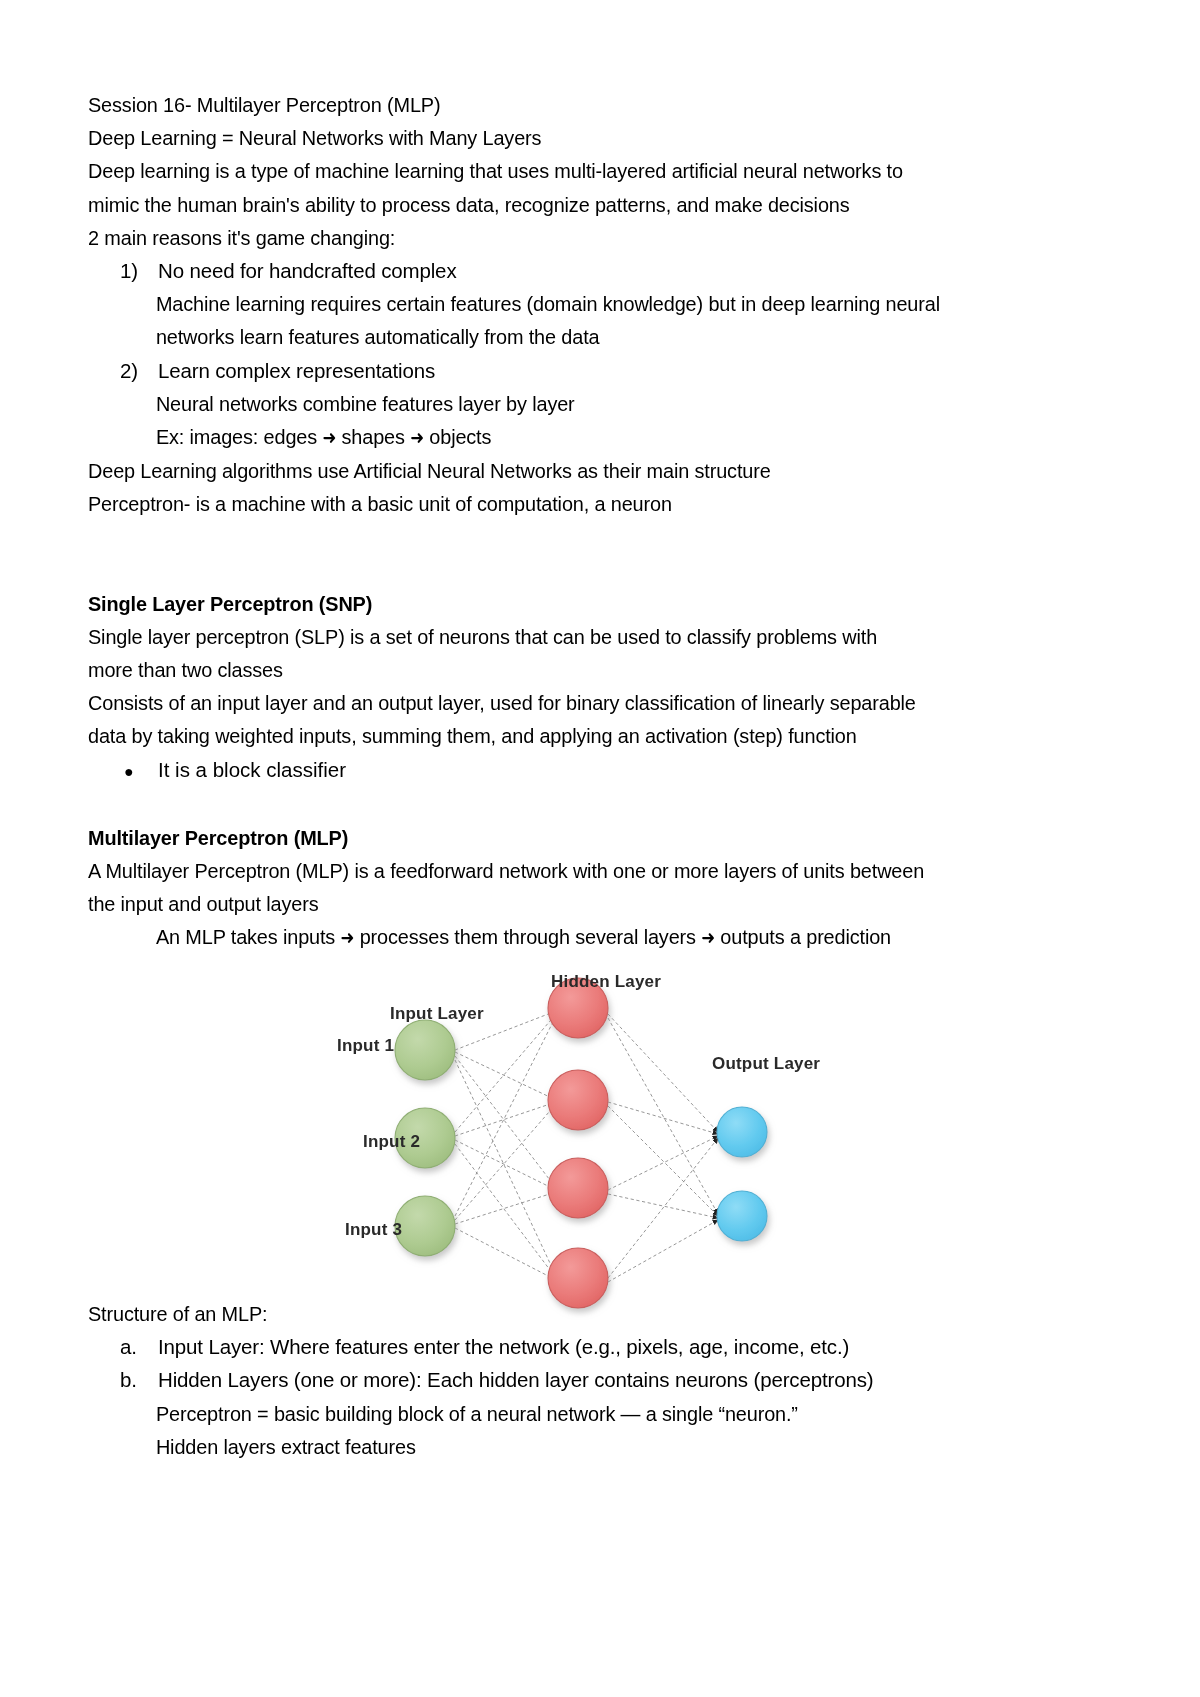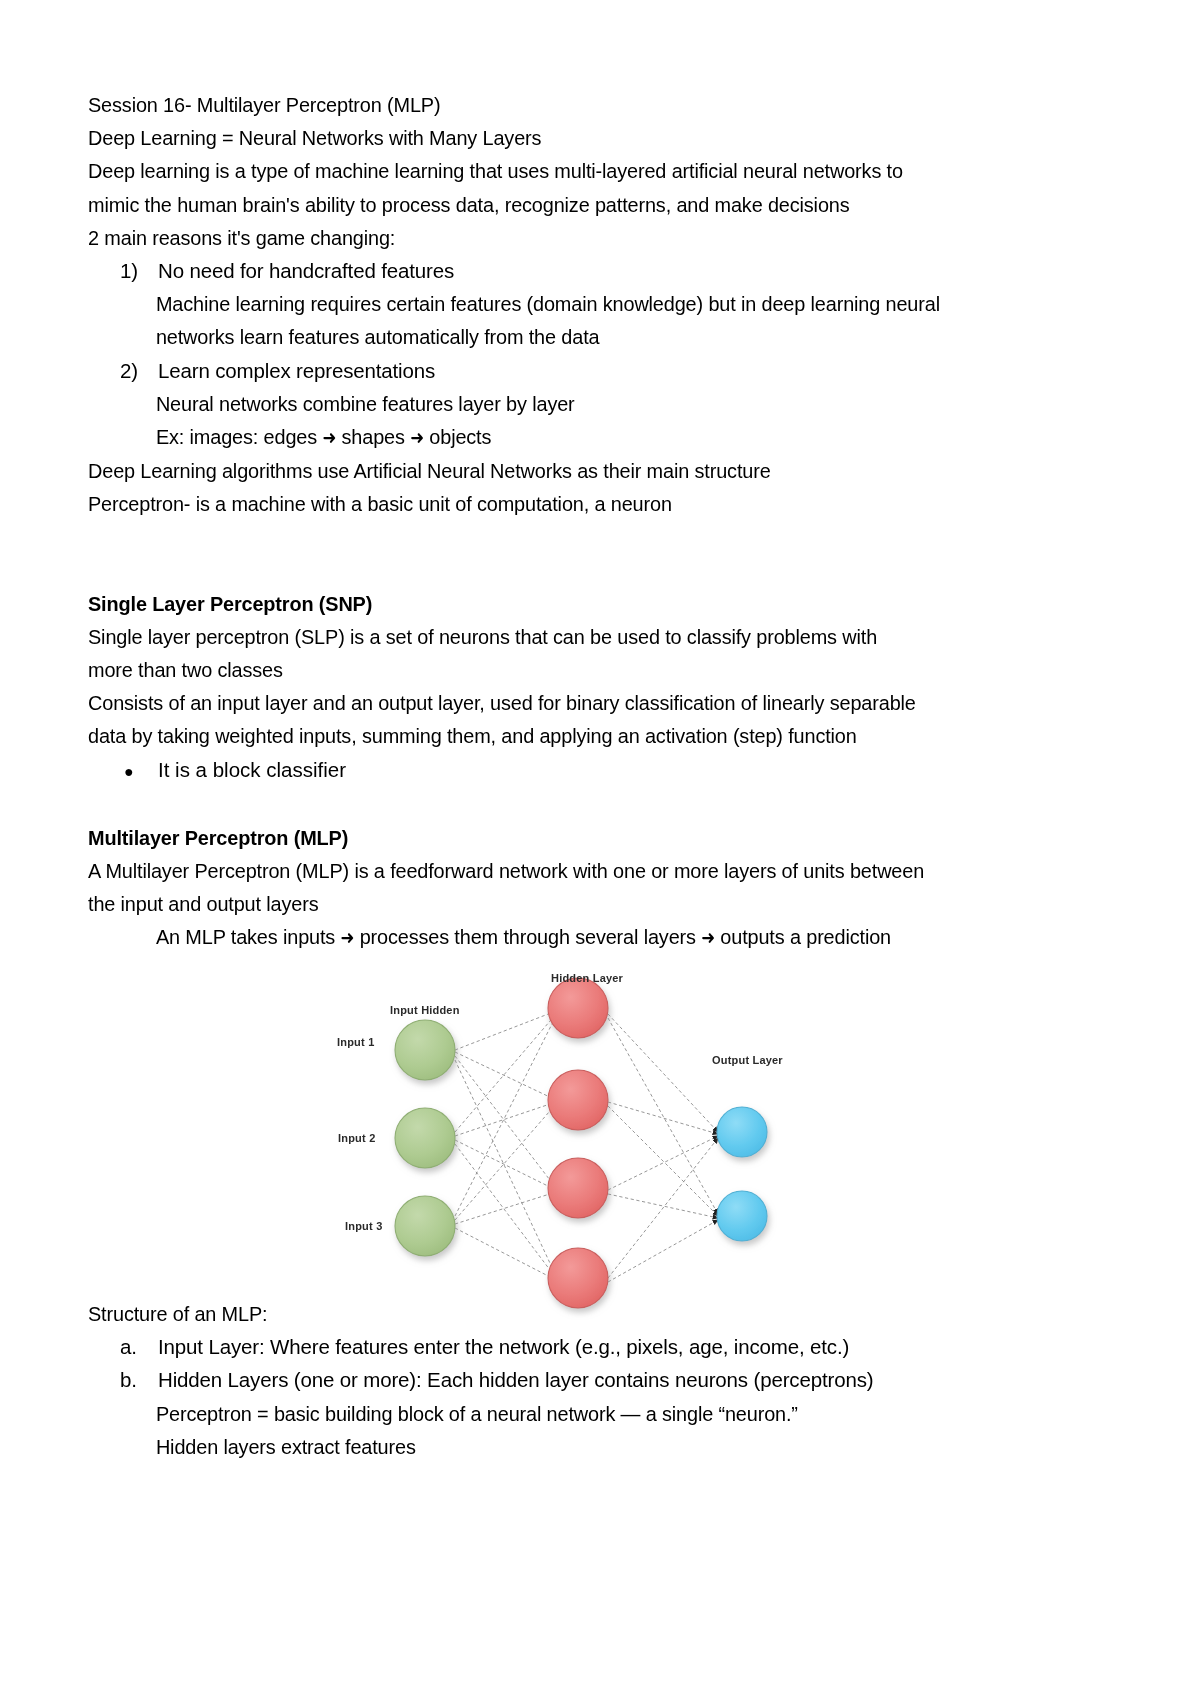--- a/index.html
+++ b/index.html
@@ -74,42 +74,42 @@
   .figure {
     position: relative;
     width: 1200px;
     height: 370px;
     margin: 0;
   }
   .nn-svg { position: absolute; left: 0; top: 0; }
   .nn-label {
     position: absolute;
     font-family: "Liberation Sans", "DejaVu Sans", sans-serif;
-    font-size: 11px;
+    font-size: 17px;
     font-weight: bold;
     color: #2a2a2a;
     white-space: nowrap;
     letter-spacing: 0.2px;
   }
 </style>
 </head>
 <body>
 
 <div class="page">
   <div class="content">
 
     <div class="line">Session 16- Multilayer Perceptron (MLP)</div>
     <div class="line">Deep Learning = Neural Networks with Many Layers</div>
     <div class="line">Deep learning is a type of machine learning that uses multi-layered artificial neural networks to</div>
     <div class="line">mimic the human brain's ability to process data, recognize patterns, and make decisions</div>
     <div class="line">2 main reasons it's game changing:</div>
 
     <div class="li-row">
       <span class="li-marker">1)</span>
-      <span class="li-text">No need for handcrafted features</span>
+      <span class="li-text">No need for handcrafted complex</span>
     </div>
     <div class="line indent-1">Machine learning requires certain features (domain knowledge) but in deep learning neural</div>
     <div class="line indent-1">networks learn features automatically from the data</div>
 
     <div class="li-row">
       <span class="li-marker">2)</span>
       <span class="li-text">Learn complex representations</span>
     </div>
     <div class="line indent-1">Neural networks combine features layer by layer</div>
     <div class="line indent-1"><span>Ex: images: edges </span><span class="arrow">➜</span><span> shapes </span><span class="arrow">➜</span><span> objects</span></div>
@@ -199,26 +199,26 @@
 
       <circle cx="578" cy="48" r="30" fill="url(#gRed)" stroke="#c95e5d" stroke-width="1.1" filter="url(#nodeShadow)"></circle>
       <circle cx="578" cy="140" r="30" fill="url(#gRed)" stroke="#c95e5d" stroke-width="1.1" filter="url(#nodeShadow)"></circle>
       <circle cx="578" cy="228" r="30" fill="url(#gRed)" stroke="#c95e5d" stroke-width="1.1" filter="url(#nodeShadow)"></circle>
       <circle cx="578" cy="318" r="30" fill="url(#gRed)" stroke="#c95e5d" stroke-width="1.1" filter="url(#nodeShadow)"></circle>
 
       <circle cx="742" cy="172" r="25" fill="url(#gBlue)" stroke="#4fb0d4" stroke-width="1.1" filter="url(#nodeShadow)"></circle>
       <circle cx="742" cy="256" r="25" fill="url(#gBlue)" stroke="#4fb0d4" stroke-width="1.1" filter="url(#nodeShadow)"></circle>
     </svg>
 
-    <div class="nn-label" style="left:390px; top:44px;">Input Hidden</div>
+    <div class="nn-label" style="left:390px; top:44px;">Input Layer</div>
     <div class="nn-label" style="left:551px; top:12px;">Hidden Layer</div>
     <div class="nn-label" style="left:712px; top:94px;">Output Layer</div>
 
     <div class="nn-label" style="left:337px; top:76px;">Input 1</div>
-    <div class="nn-label" style="left:326px; top:172px;padding-left:12px;">Input 2</div>
+    <div class="nn-label" style="left:351px; top:172px;padding-left:12px;">Input 2</div>
     <div class="nn-label" style="left:345px; top:260px;">Input 3</div>
   </div>
 
   <div class="content" style="top:1297px;">
     <div class="line">Structure of an MLP:</div>
 
     <div class="li-row">
       <span class="li-marker">a.</span>
       <span class="li-text">Input Layer: Where features enter the network (e.g., pixels, age, income, etc.)</span>
     </div>

